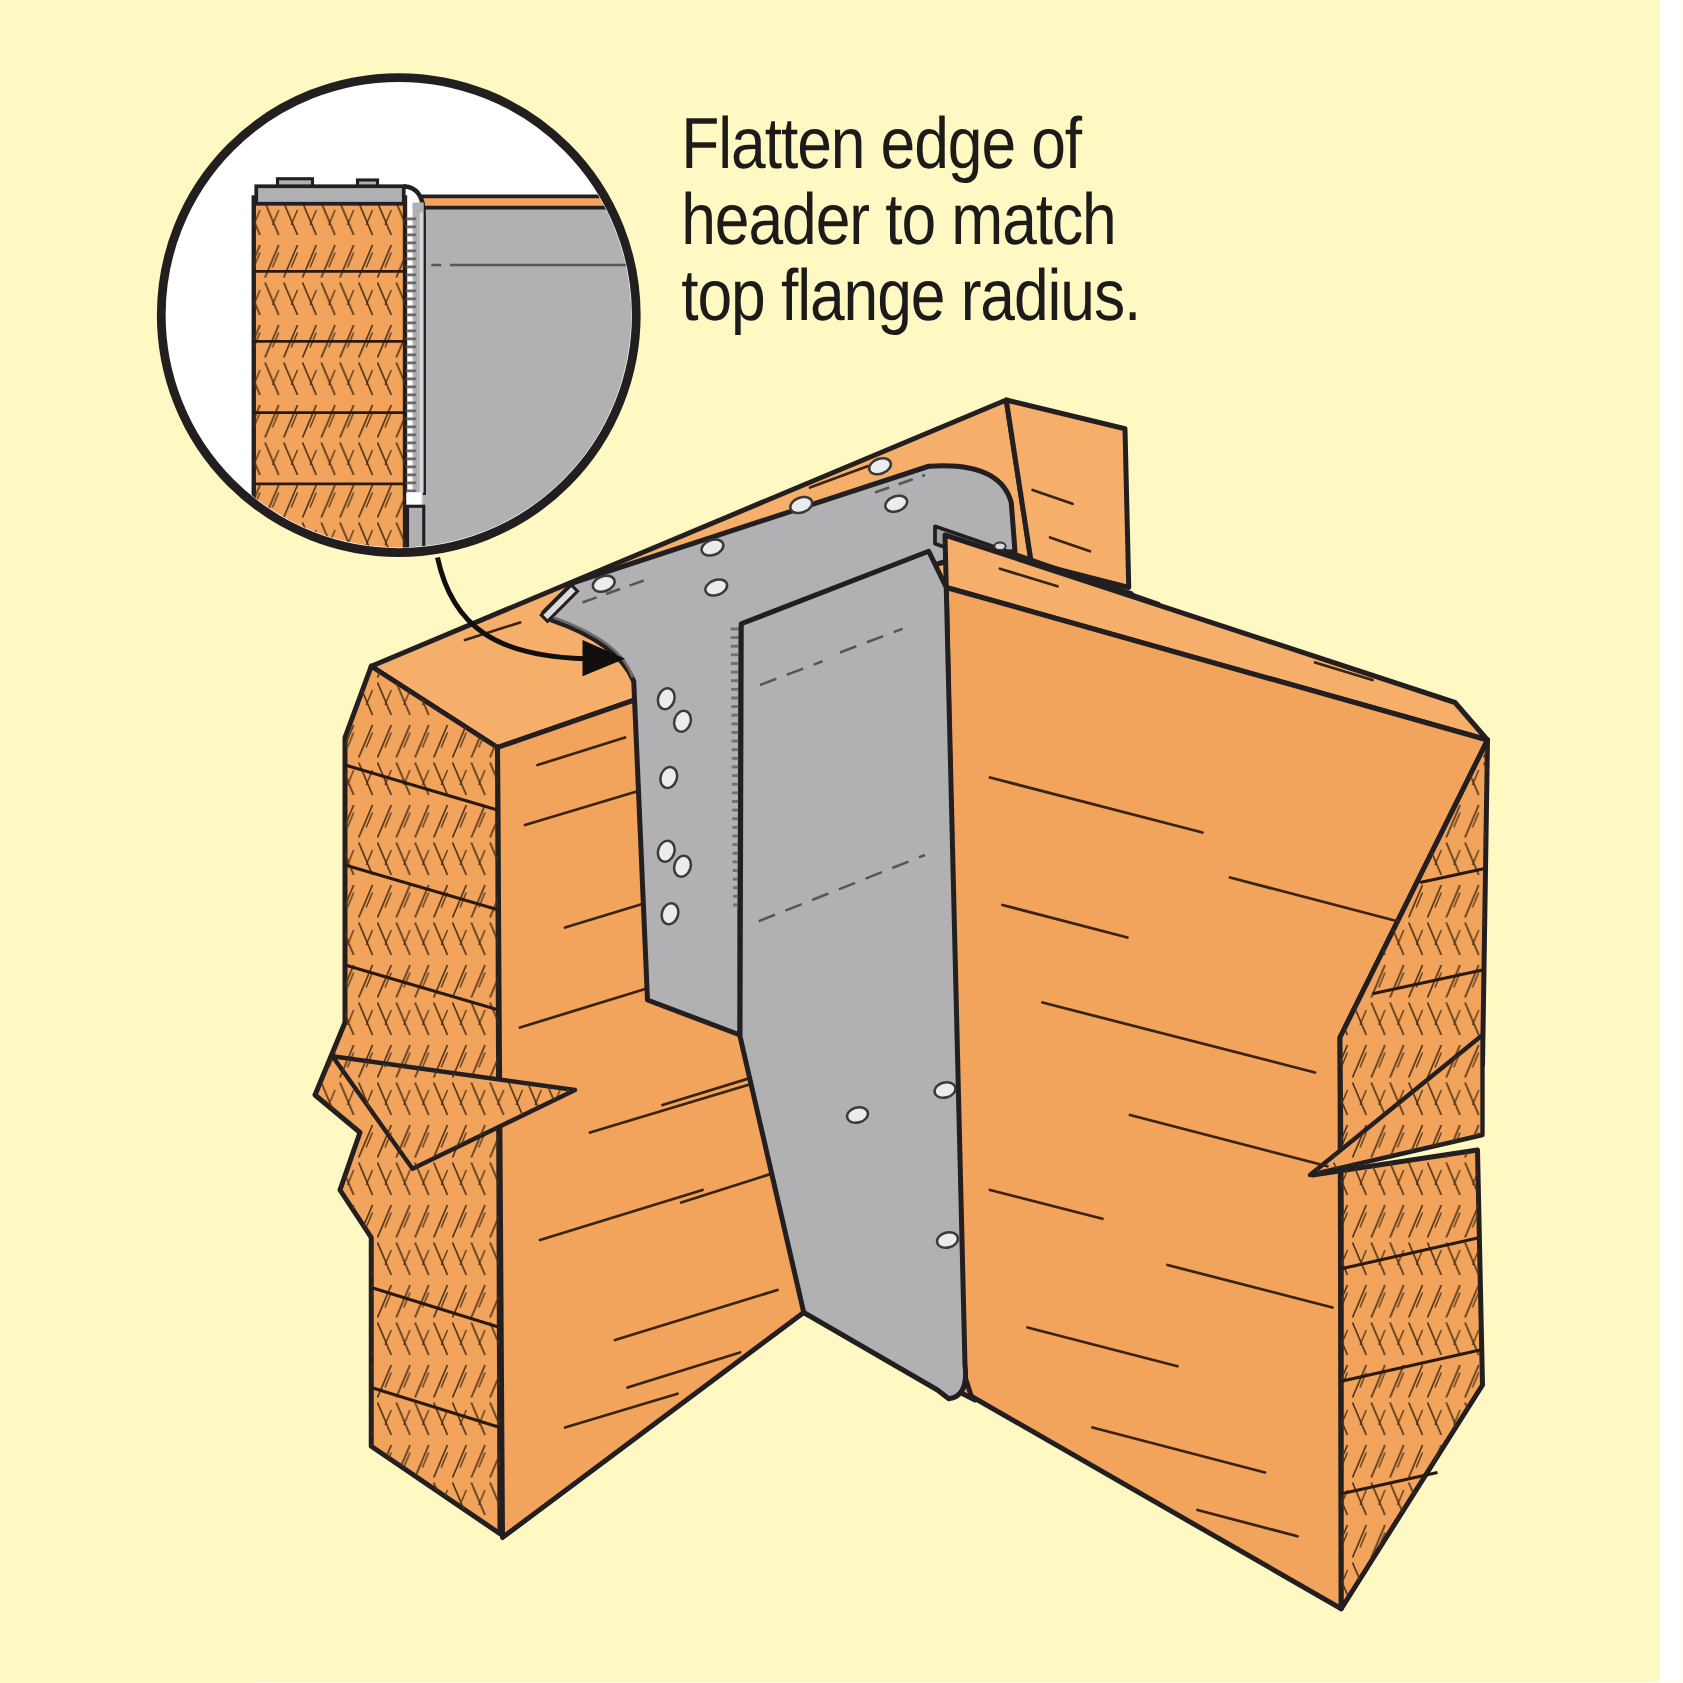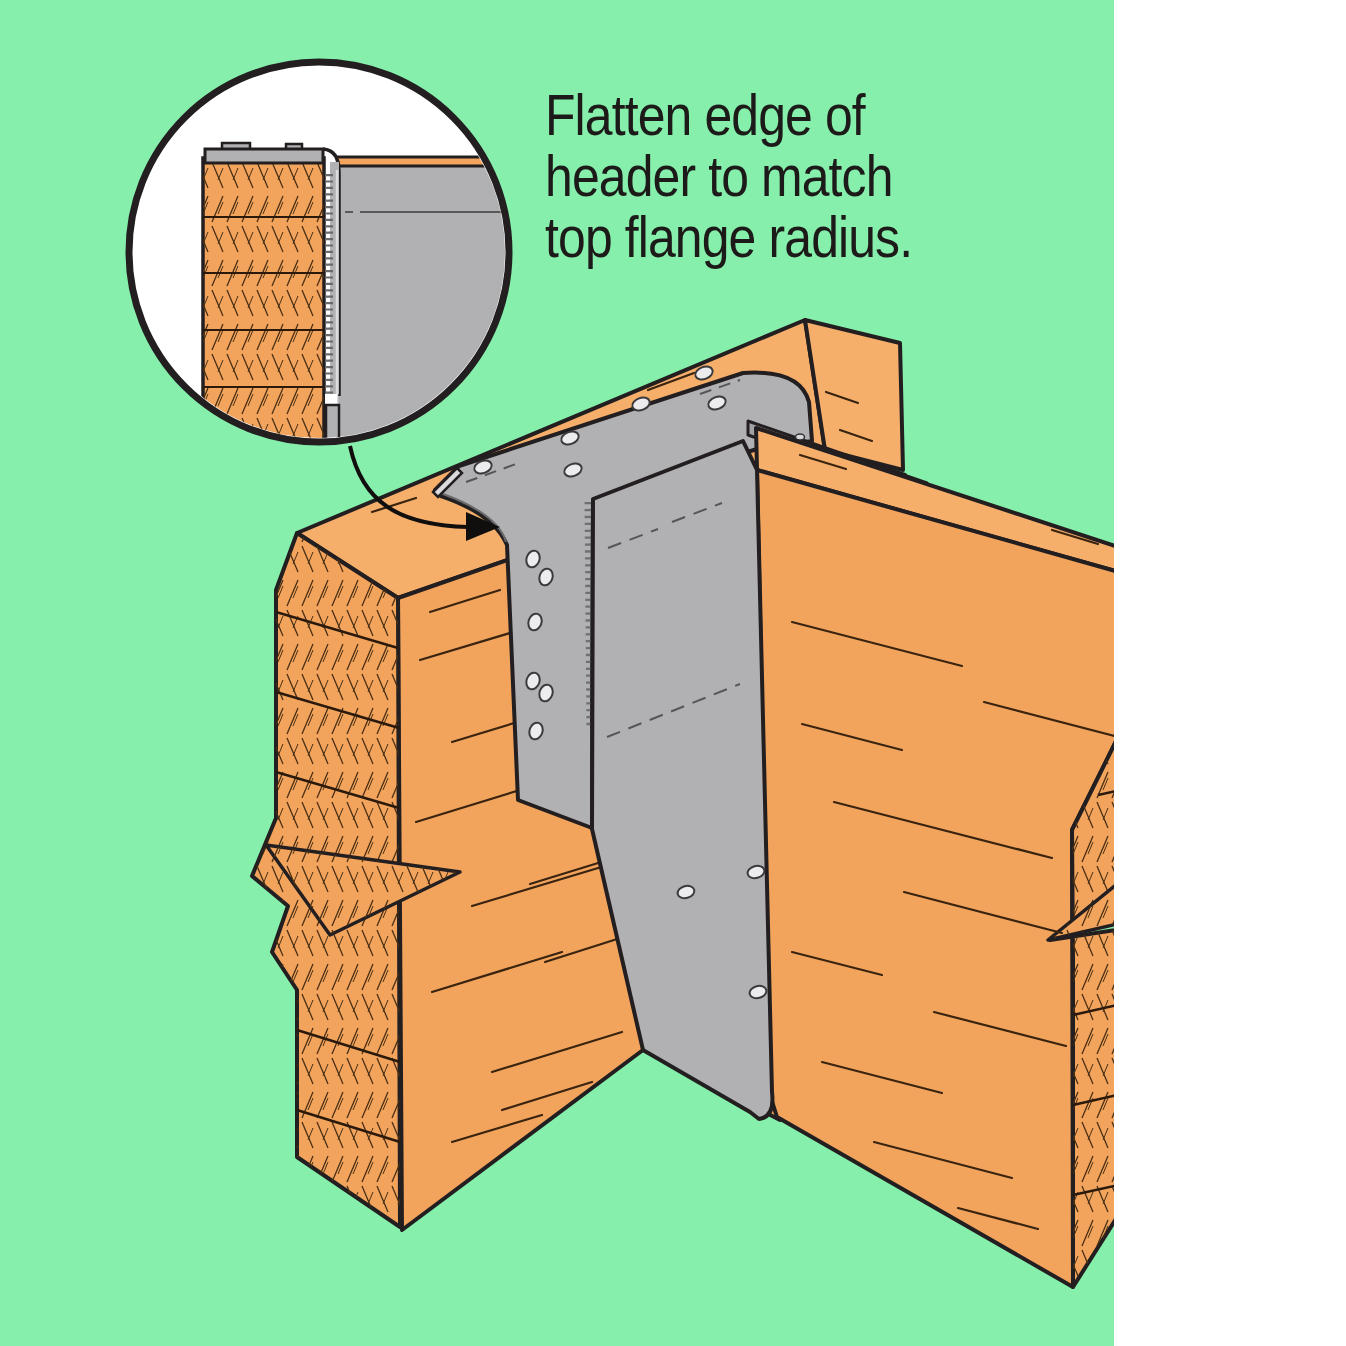--- a/index.html
+++ b/index.html
@@ -1,16 +1,16 @@
 <!DOCTYPE html>
 <html><head>
 <meta charset="utf-8">
 <style>
   html,body{margin:0;padding:0;background:#ffffff;}
-  #stage{position:relative;width:1114px;height:1346px;background:#86efac;overflow:hidden;
+  #stage{position:relative;width:1328px;height:1346px;background:#fef9c3;overflow:hidden;
          font-family:"Liberation Sans",sans-serif;}
   #stage svg{position:absolute;left:0;top:0;}
   .callout{position:absolute;left:545px;top:84px;color:#1d1b19;
            font-size:58px;line-height:61px;font-weight:400;letter-spacing:-1px;
            transform:scaleX(.86);transform-origin:left top;white-space:nowrap;}
 </style>
 </head>
 <body>
 
 <div id="stage">

